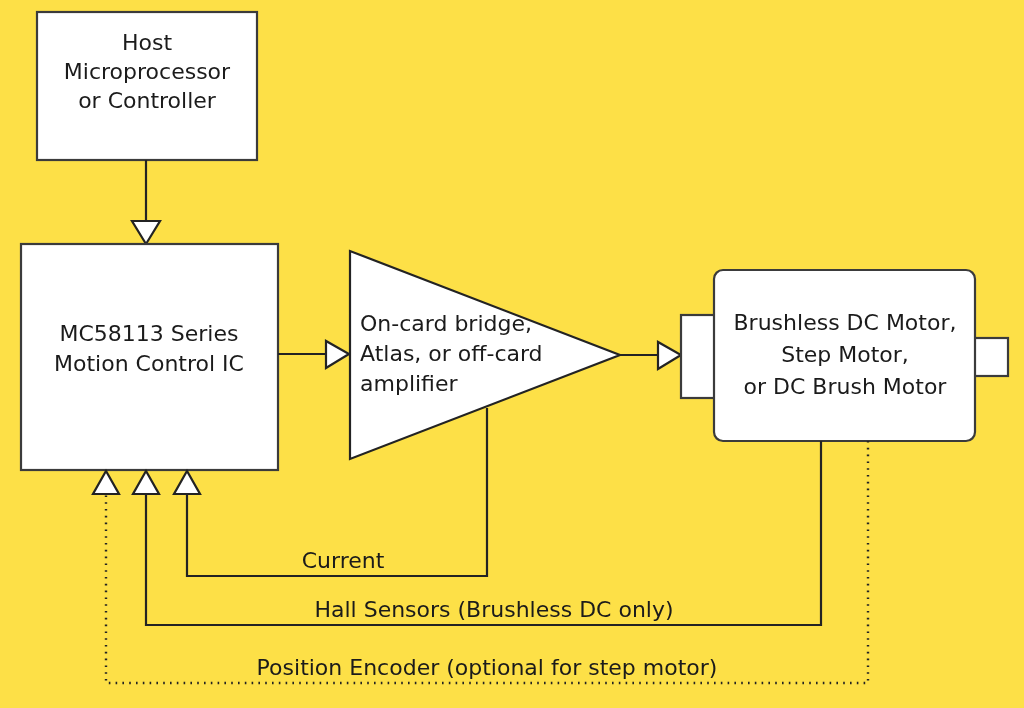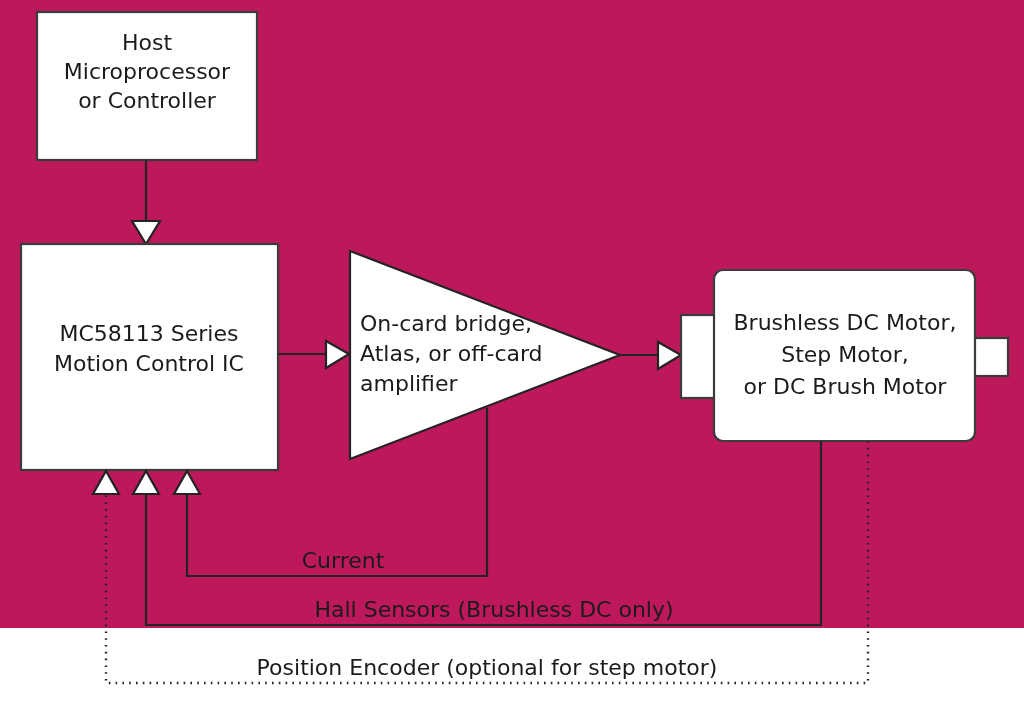--- a/index.html
+++ b/index.html
@@ -9,22 +9,22 @@
   }
   body {
     width: 1024px;
     height: 708px;
     overflow: hidden;
     font-family: "DejaVu Sans", "Liberation Sans", sans-serif;
   }
   #diagram-root {
     position: relative;
     width: 1024px;
-    height: 628px;
-    background: #be185d;
+    height: 708px;
+    background: #fde047;
   }
   svg.diagram {
     display: block;
     width: 1024px;
     height: 708px;
   }
   .node-shape {
     fill: #ffffff;
     stroke: #3b3b3b;
     stroke-width: 2.2;

